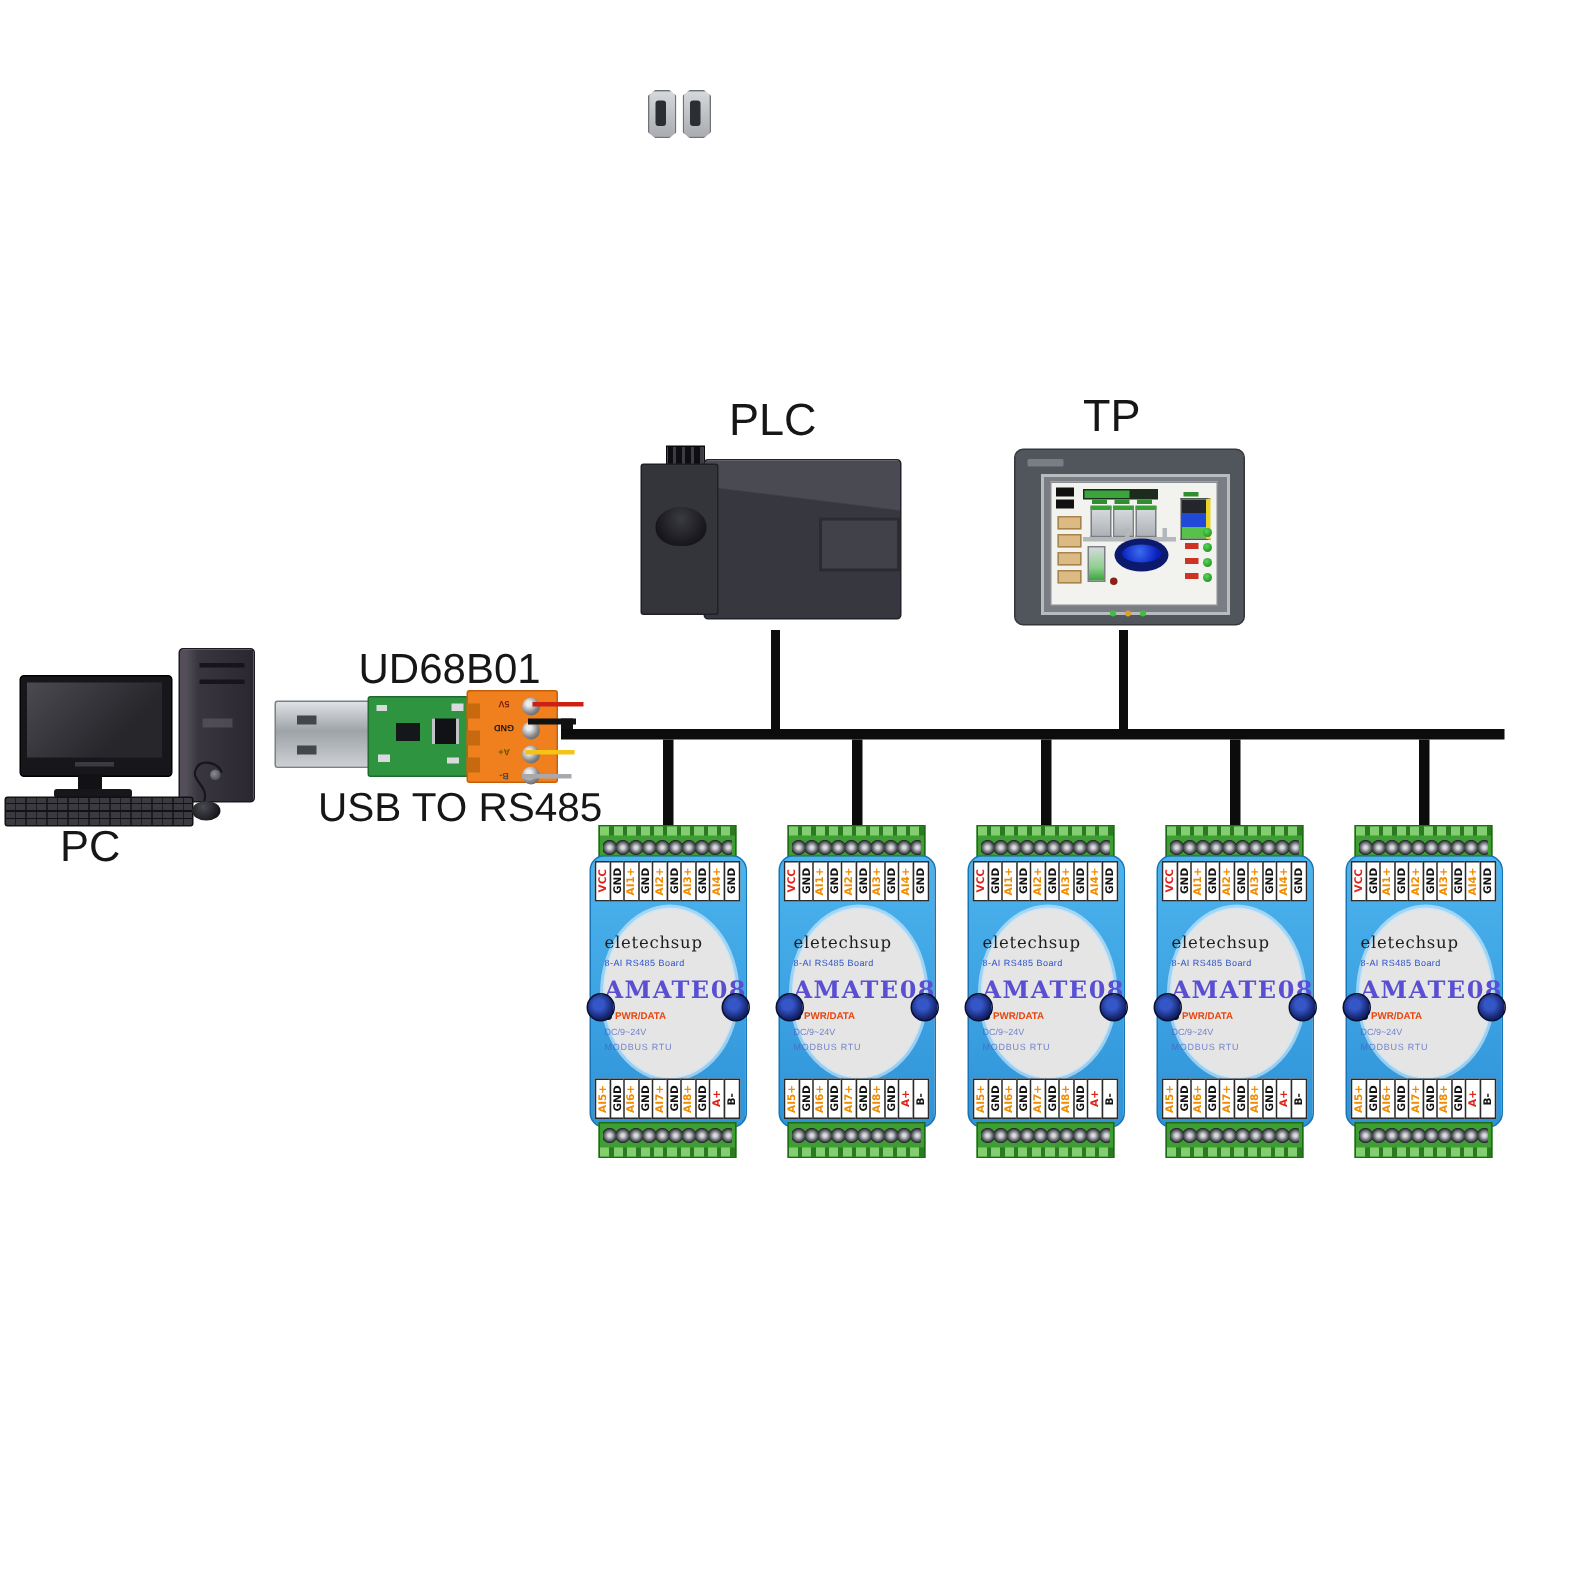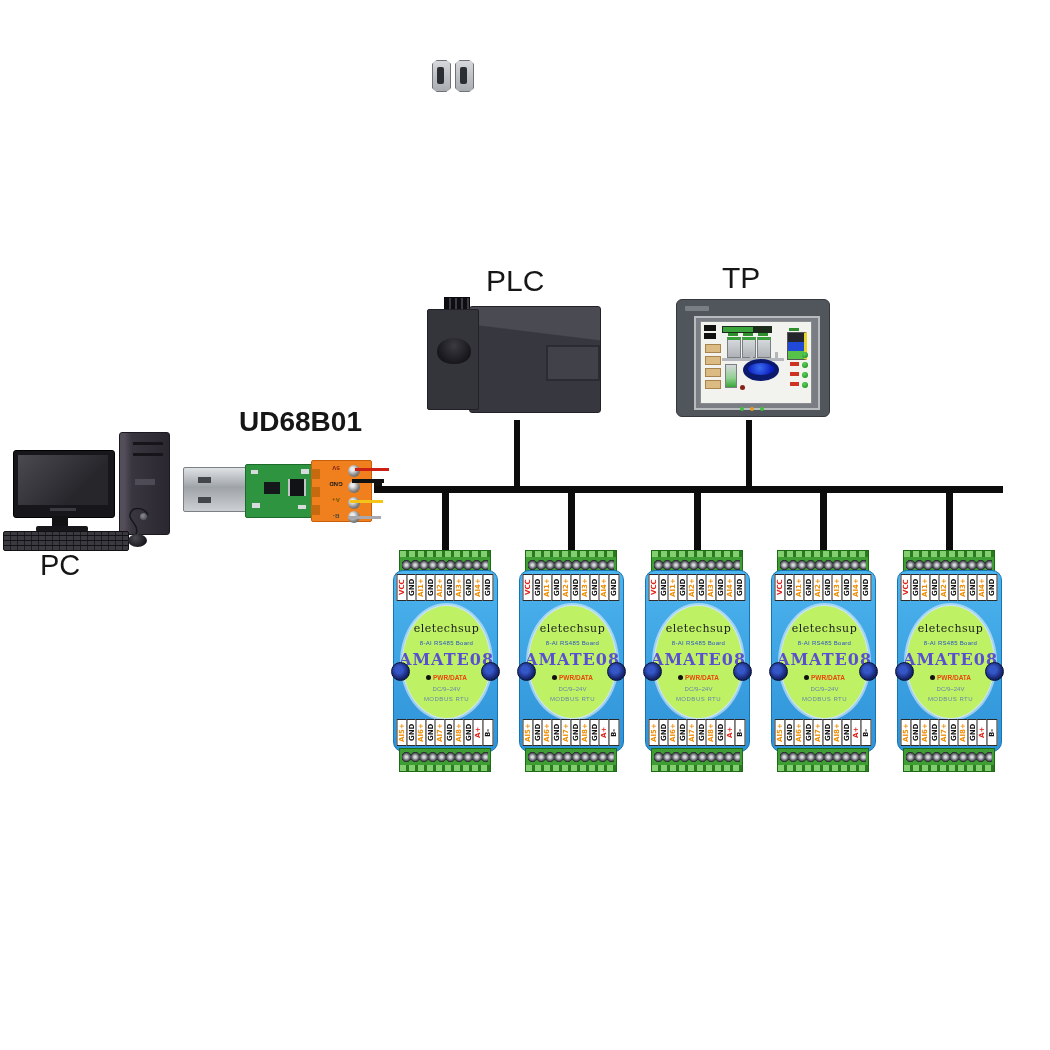--- a/index.html
+++ b/index.html
@@ -4,21 +4,21 @@
 <style>
   html,body{margin:0;padding:0;background:#fff;}
   .canvas{position:relative;width:1050px;height:1050px;background:#ffffff;overflow:hidden;
           font-family:"Liberation Sans",sans-serif;color:#1a1a1a;}
   .abs{position:absolute;}
 
   
   .lbl{position:absolute;color:#161616;white-space:nowrap;}
   #lbl-plc{left:486px;top:264px;font-size:30px;}
   #lbl-tp{left:722px;top:261px;font-size:30px;}
-  #lbl-ud{left:239px;top:406px;font-size:28px;font-weight:bold;}
+  #lbl-ud{left:239px;top:430px;font-size:28px;}
   #lbl-usb{left:212px;top:523px;font-size:27px;}
   #lbl-pc{left:40px;top:549px;font-size:29px;}
   #caption{left:572px;top:799px;font-size:27px;}
 
   
   #monitor{left:13px;top:450px;width:100px;height:66px;background:#17171b;border:1px solid #000;border-radius:3px;}
   #monitor-screen{left:18px;top:455px;width:90px;height:50px;background:linear-gradient(135deg,#4a4a50,#26262b 70%);}
   #monitor-chin{left:50px;top:508px;width:26px;height:3px;background:#3a3a40;}
   #monitor-neck{left:52px;top:516px;width:16px;height:10px;background:#121215;}
   #monitor-base{left:36px;top:526px;width:52px;height:6px;background:#17171b;border-radius:2px;}
@@ -112,22 +112,22 @@
   .mbody{position:absolute;left:0;top:20px;width:105px;height:182px;border-radius:10px;box-sizing:border-box;
          background:linear-gradient(180deg,#4cb4ee,#2f93d8);border:1px solid #1875b5;}
   .strip{position:absolute;left:5px;width:95px;height:27px;display:flex;}
   .stop{top:24px;}
   .sbot{top:169px;}
   .tlabel{flex:1 1 0;min-width:0;background:#fff;border:1px solid #2a2a2a;margin-left:-1px;
           display:flex;align-items:center;justify-content:center;overflow:hidden;
           writing-mode:vertical-rl;transform:rotate(180deg);
           font-size:7px;font-weight:700;line-height:1;font-family:"DejaVu Sans",sans-serif;}
   .oval{position:absolute;left:9px;top:55px;width:87px;height:112px;border-radius:50%;
-        background:#bef264;border:1px solid #cfe6f5;box-shadow:0 0 0 2px rgba(255,255,255,.5);
-        display:flex;flex-direction:column;align-items:center;text-align:center;}
+        background:#e5e5e5;border:1px solid #cfe6f5;box-shadow:0 0 0 2px rgba(255,255,255,.5);
+        display:flex;flex-direction:column;align-items:flex-start;text-align:center;}
   .brand{margin-top:16px;font-family:"DejaVu Serif",serif;font-size:11px;color:#1c1c1c;letter-spacing:.5px;}
   .subtitle{margin-top:5px;font-size:6px;color:#2b50c8;letter-spacing:.3px;}
   .model{margin-top:4px;font-family:"DejaVu Serif",serif;font-weight:700;font-size:16px;color:#5a4fd2;letter-spacing:1px;}
   .ledrow{margin-top:5px;font-size:6.5px;font-weight:700;color:#e8470f;display:flex;align-items:center;gap:2px;}
   .leddot{width:5px;height:5px;border-radius:50%;background:#111;display:inline-block;}
   .power{margin-top:5px;font-size:6px;color:#4a62c4;opacity:.75;}
   .protocol{margin-top:4px;font-size:6px;color:#4a62c4;opacity:.75;letter-spacing:.5px;}
   .mscrew{position:absolute;top:112px;width:17px;height:17px;border-radius:50%;border:1px solid #081030;
           background:radial-gradient(circle at 42% 40%,#3556c6 25%,#15246e 65%,#0a1240);}
   .msl{left:-2px;}.msr{right:-2px;}
@@ -179,20 +179,21 @@
   </div>
   <span class="wlabel wl-5v">5V</span>
   <span class="wlabel wl-gnd">GND</span>
   <span class="wlabel wl-a">A+</span>
   <span class="wlabel wl-b">B-</span>
   <div class="wire" id="wire-red"></div>
   <div class="wire" id="wire-black"></div>
   <div class="wire" id="wire-join"></div>
   <div class="wire" id="wire-yellow"></div>
   <div class="wire" id="wire-gray"></div>
+  <div class="lbl" id="lbl-usb">USB TO RS485</div>
 
   <div class="lbl" id="lbl-plc">PLC</div>
   <div class="abs" id="plc-topconn"></div>
   <div class="abs" id="plc-main">
     <div class="abs" id="plc-inset"></div>
   </div>
   <div class="abs" id="plc-left"></div>
   <div class="abs" id="plc-knob"></div>
   <div class="abs db9" style="left:432px;">
     <div class="db9i"></div>

